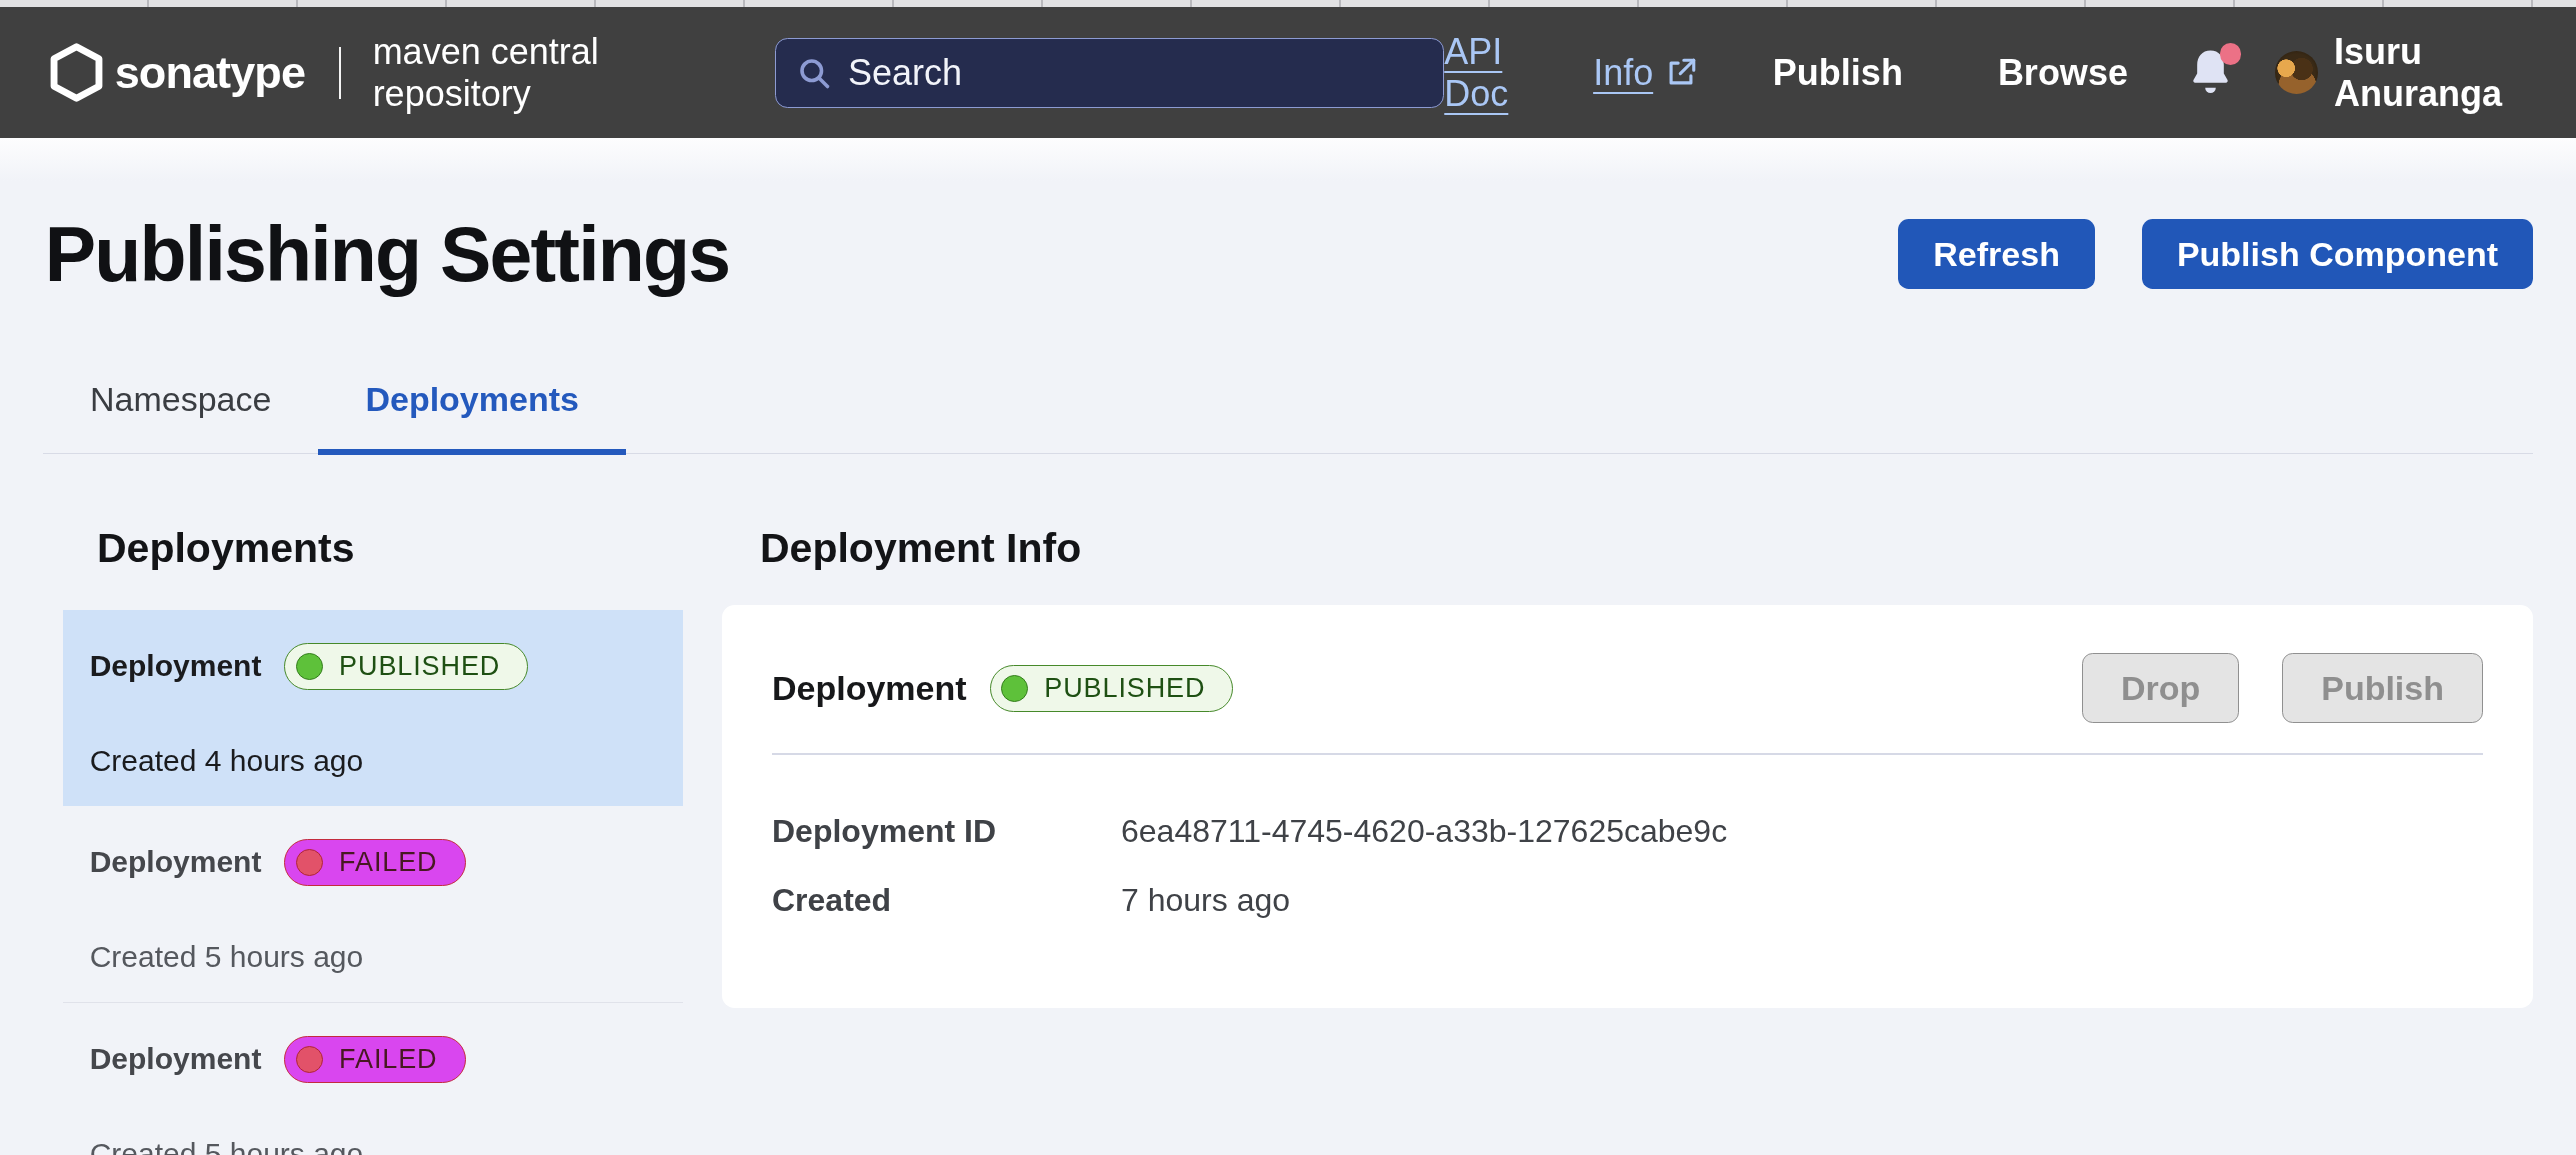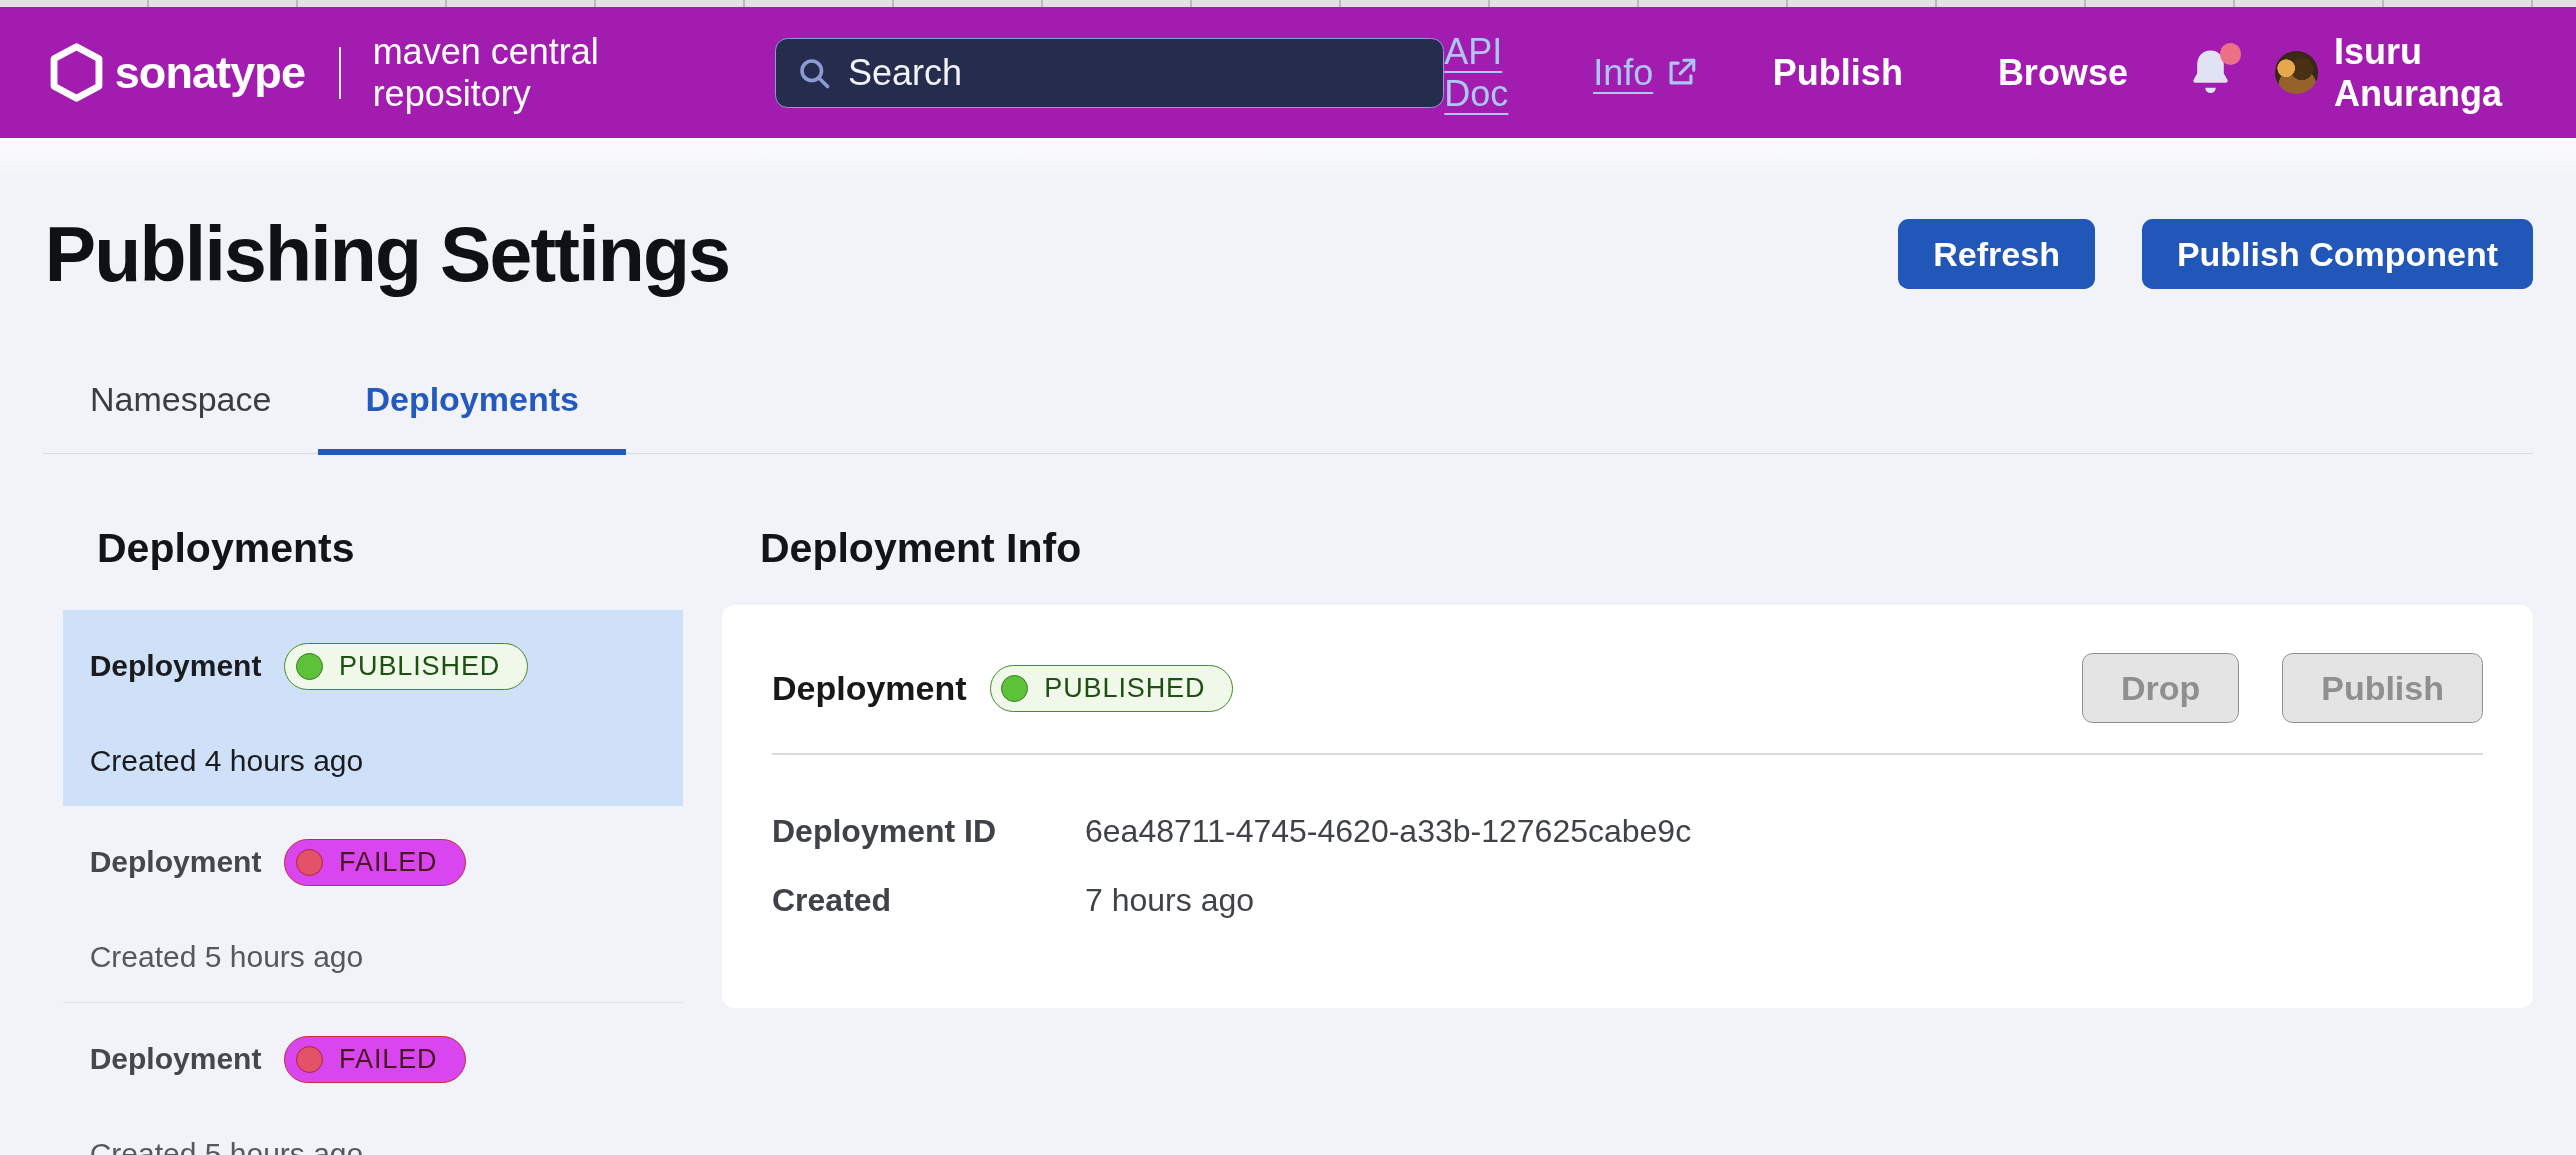--- a/index.html
+++ b/index.html
@@ -14,21 +14,21 @@
   .browser-strip {
     height:7.2px;
     background:
       repeating-linear-gradient(90deg, transparent 0 147px, #b9b9bd 147px 149px),
       #e2e2e4;
   }
 
   
   .navbar {
     height:131px;
-    background:#a21caf;
+    background:#404040;
     display:flex;
     align-items:center;
     padding:0 72px 0 49px;
   }
   .brand { display:flex; align-items:center; gap:10.7px; }
   .brand svg { width:55px; height:61px; display:block; }
   .brand-name {
     color:#ffffff; font-size:45px; font-weight:700; letter-spacing:-0.9px;
   }
   .nav-divider {
@@ -153,21 +153,21 @@
   .card-actions { margin-left:auto; display:flex; gap:43px; }
   .btn-disabled {
     height:70px; padding:0 38px; border-radius:10.7px;
     background:#e4e4e4; border:1.8px solid #909090;
     color:#8f8f8f; font-size:34px; font-weight:700; font-family:inherit;
   }
   .card-divider { margin-top:29px; height:1.8px; background:#d6d9e6; }
   .fields { margin-top:57px; }
   .field-row { display:flex; margin-bottom:30px; height:39px; align-items:center; }
   .field-label { width:313px; flex:none; font-size:32px; font-weight:700; color:#3f4247; }
-  .field-value { font-size:32px; color:#3f4247; }
+  .field-value { font-size:32px; color:#3f4247;margin-left:36px; }
 </style>
 </head>
 <body>
 
 <div class="browser-strip"></div>
 
 <header class="navbar">
   <div class="brand">
     <svg viewBox="0 0 24 26">
       <polygon points="12,1.8 21.8,7 21.8,19 12,24.2 2.2,19 2.2,7" fill="none" stroke="#ffffff" stroke-width="3" stroke-linejoin="round"></polygon>

